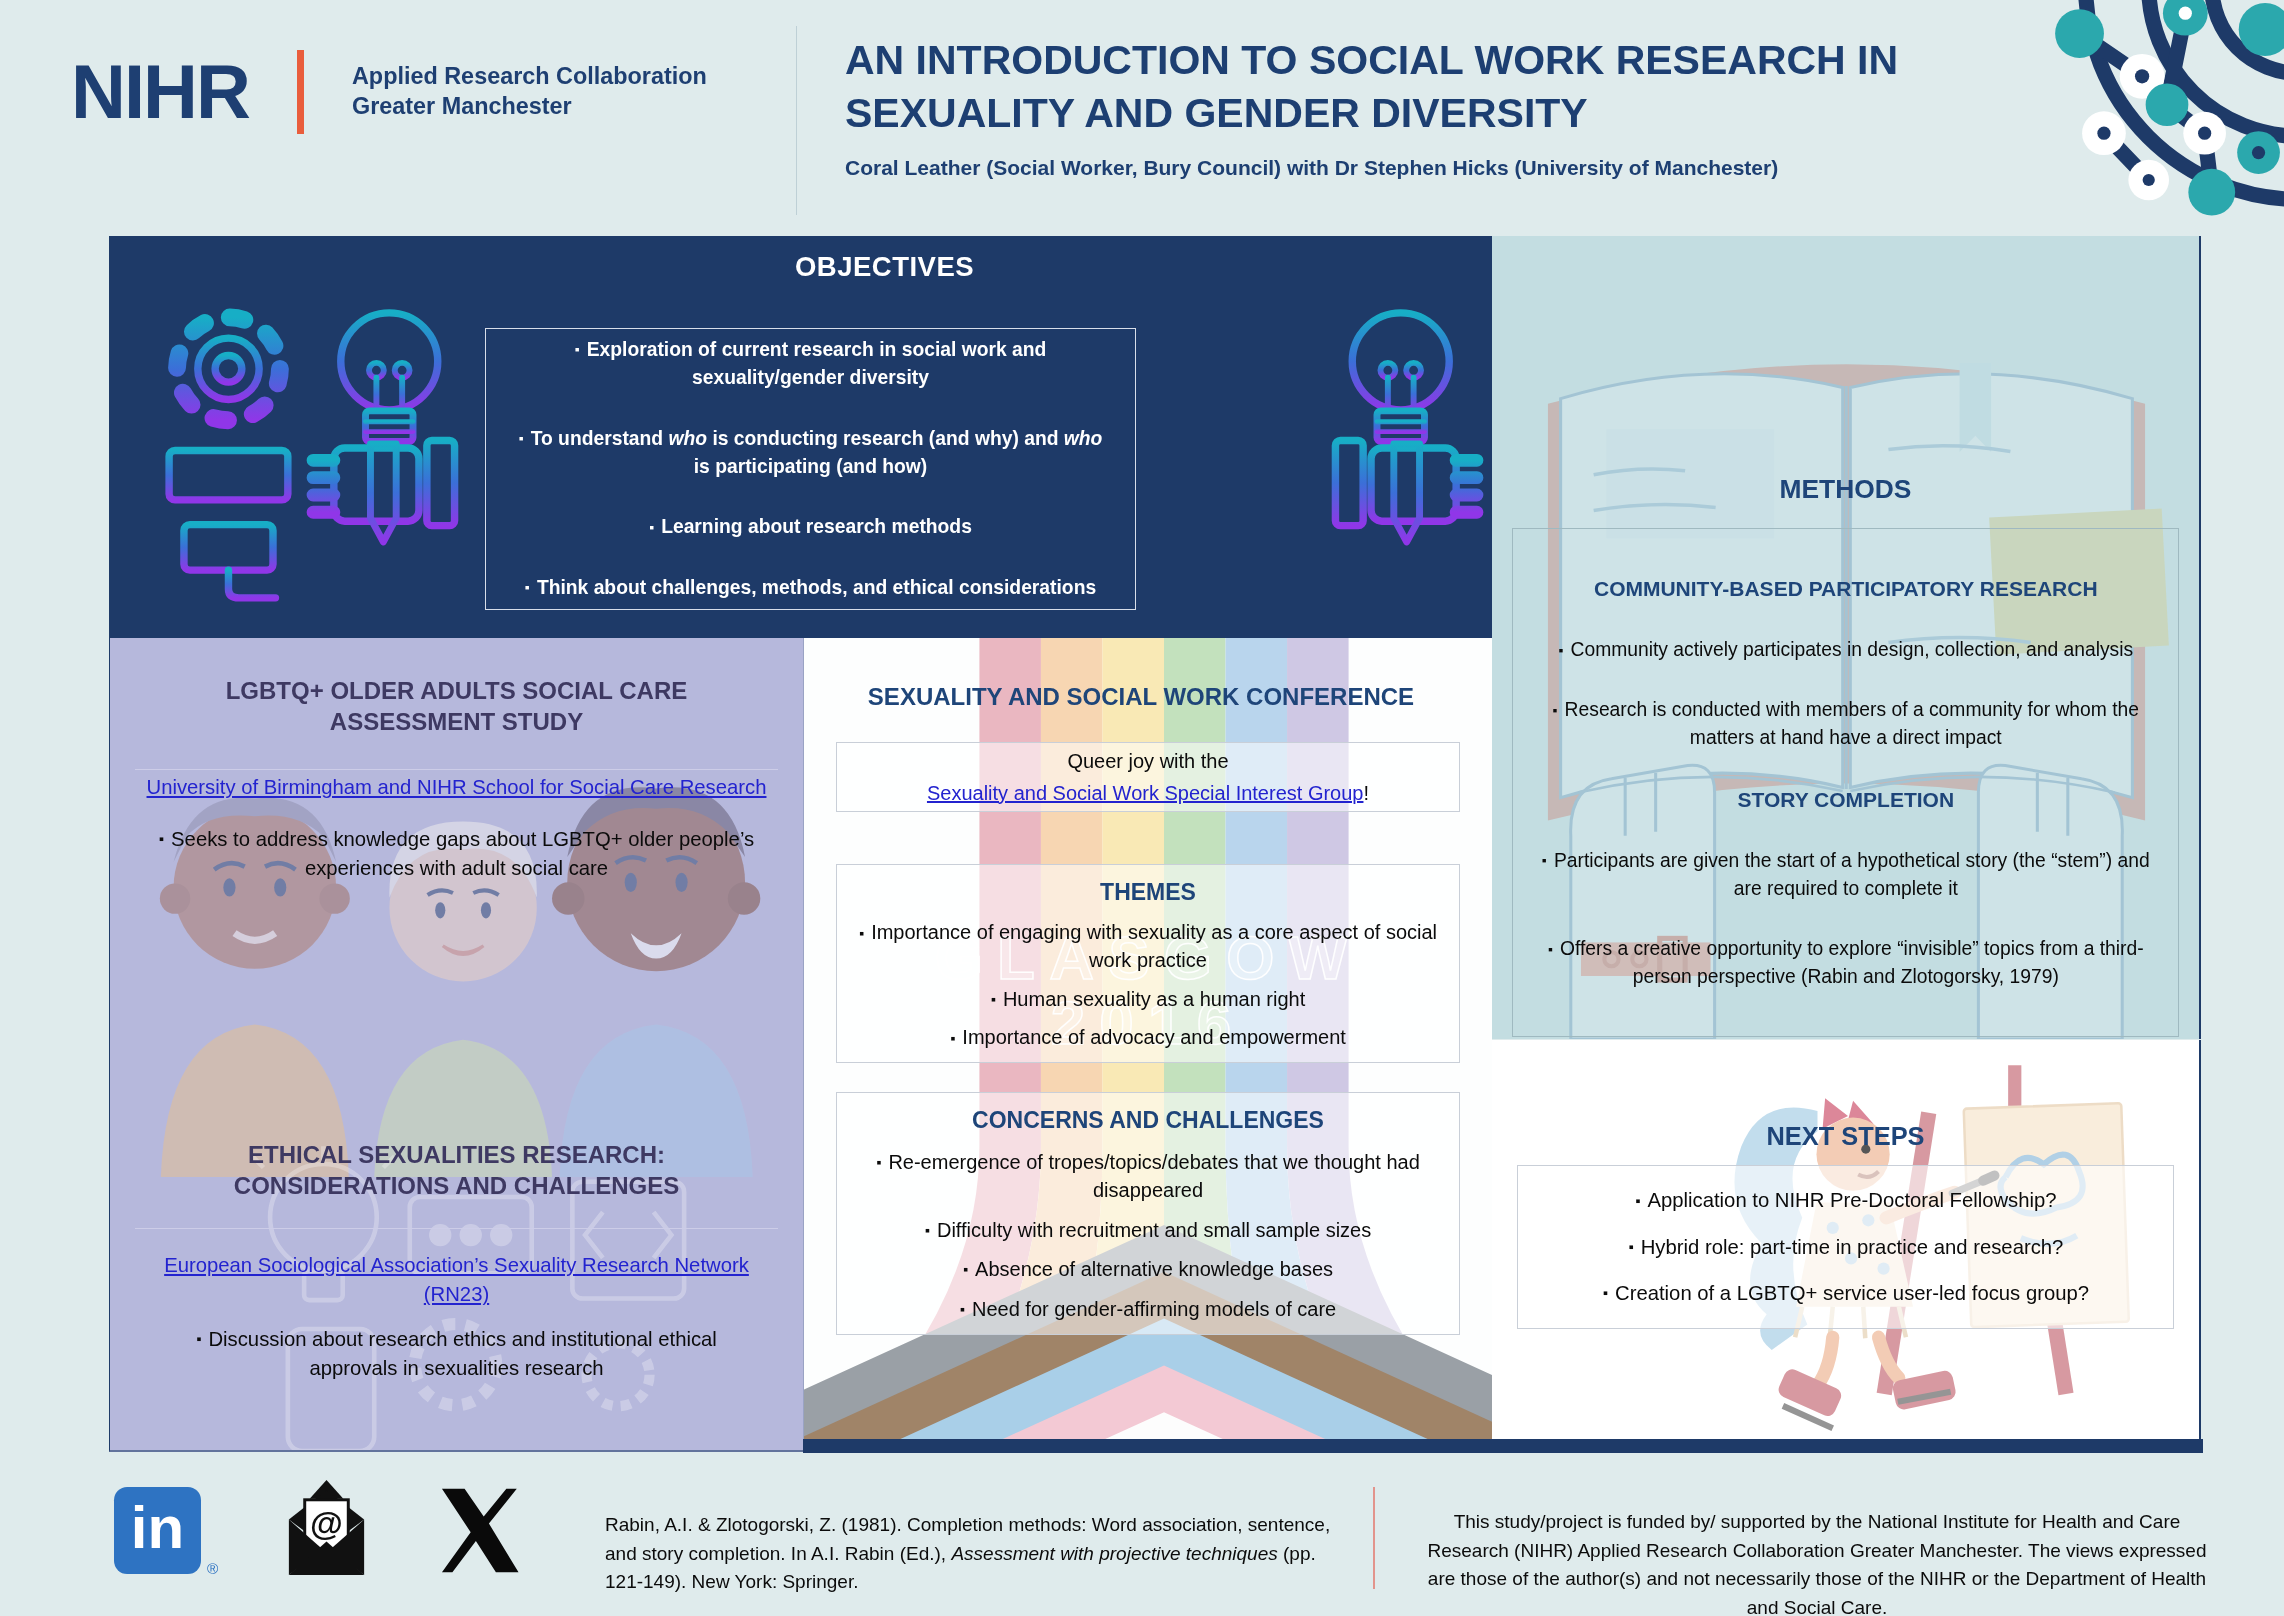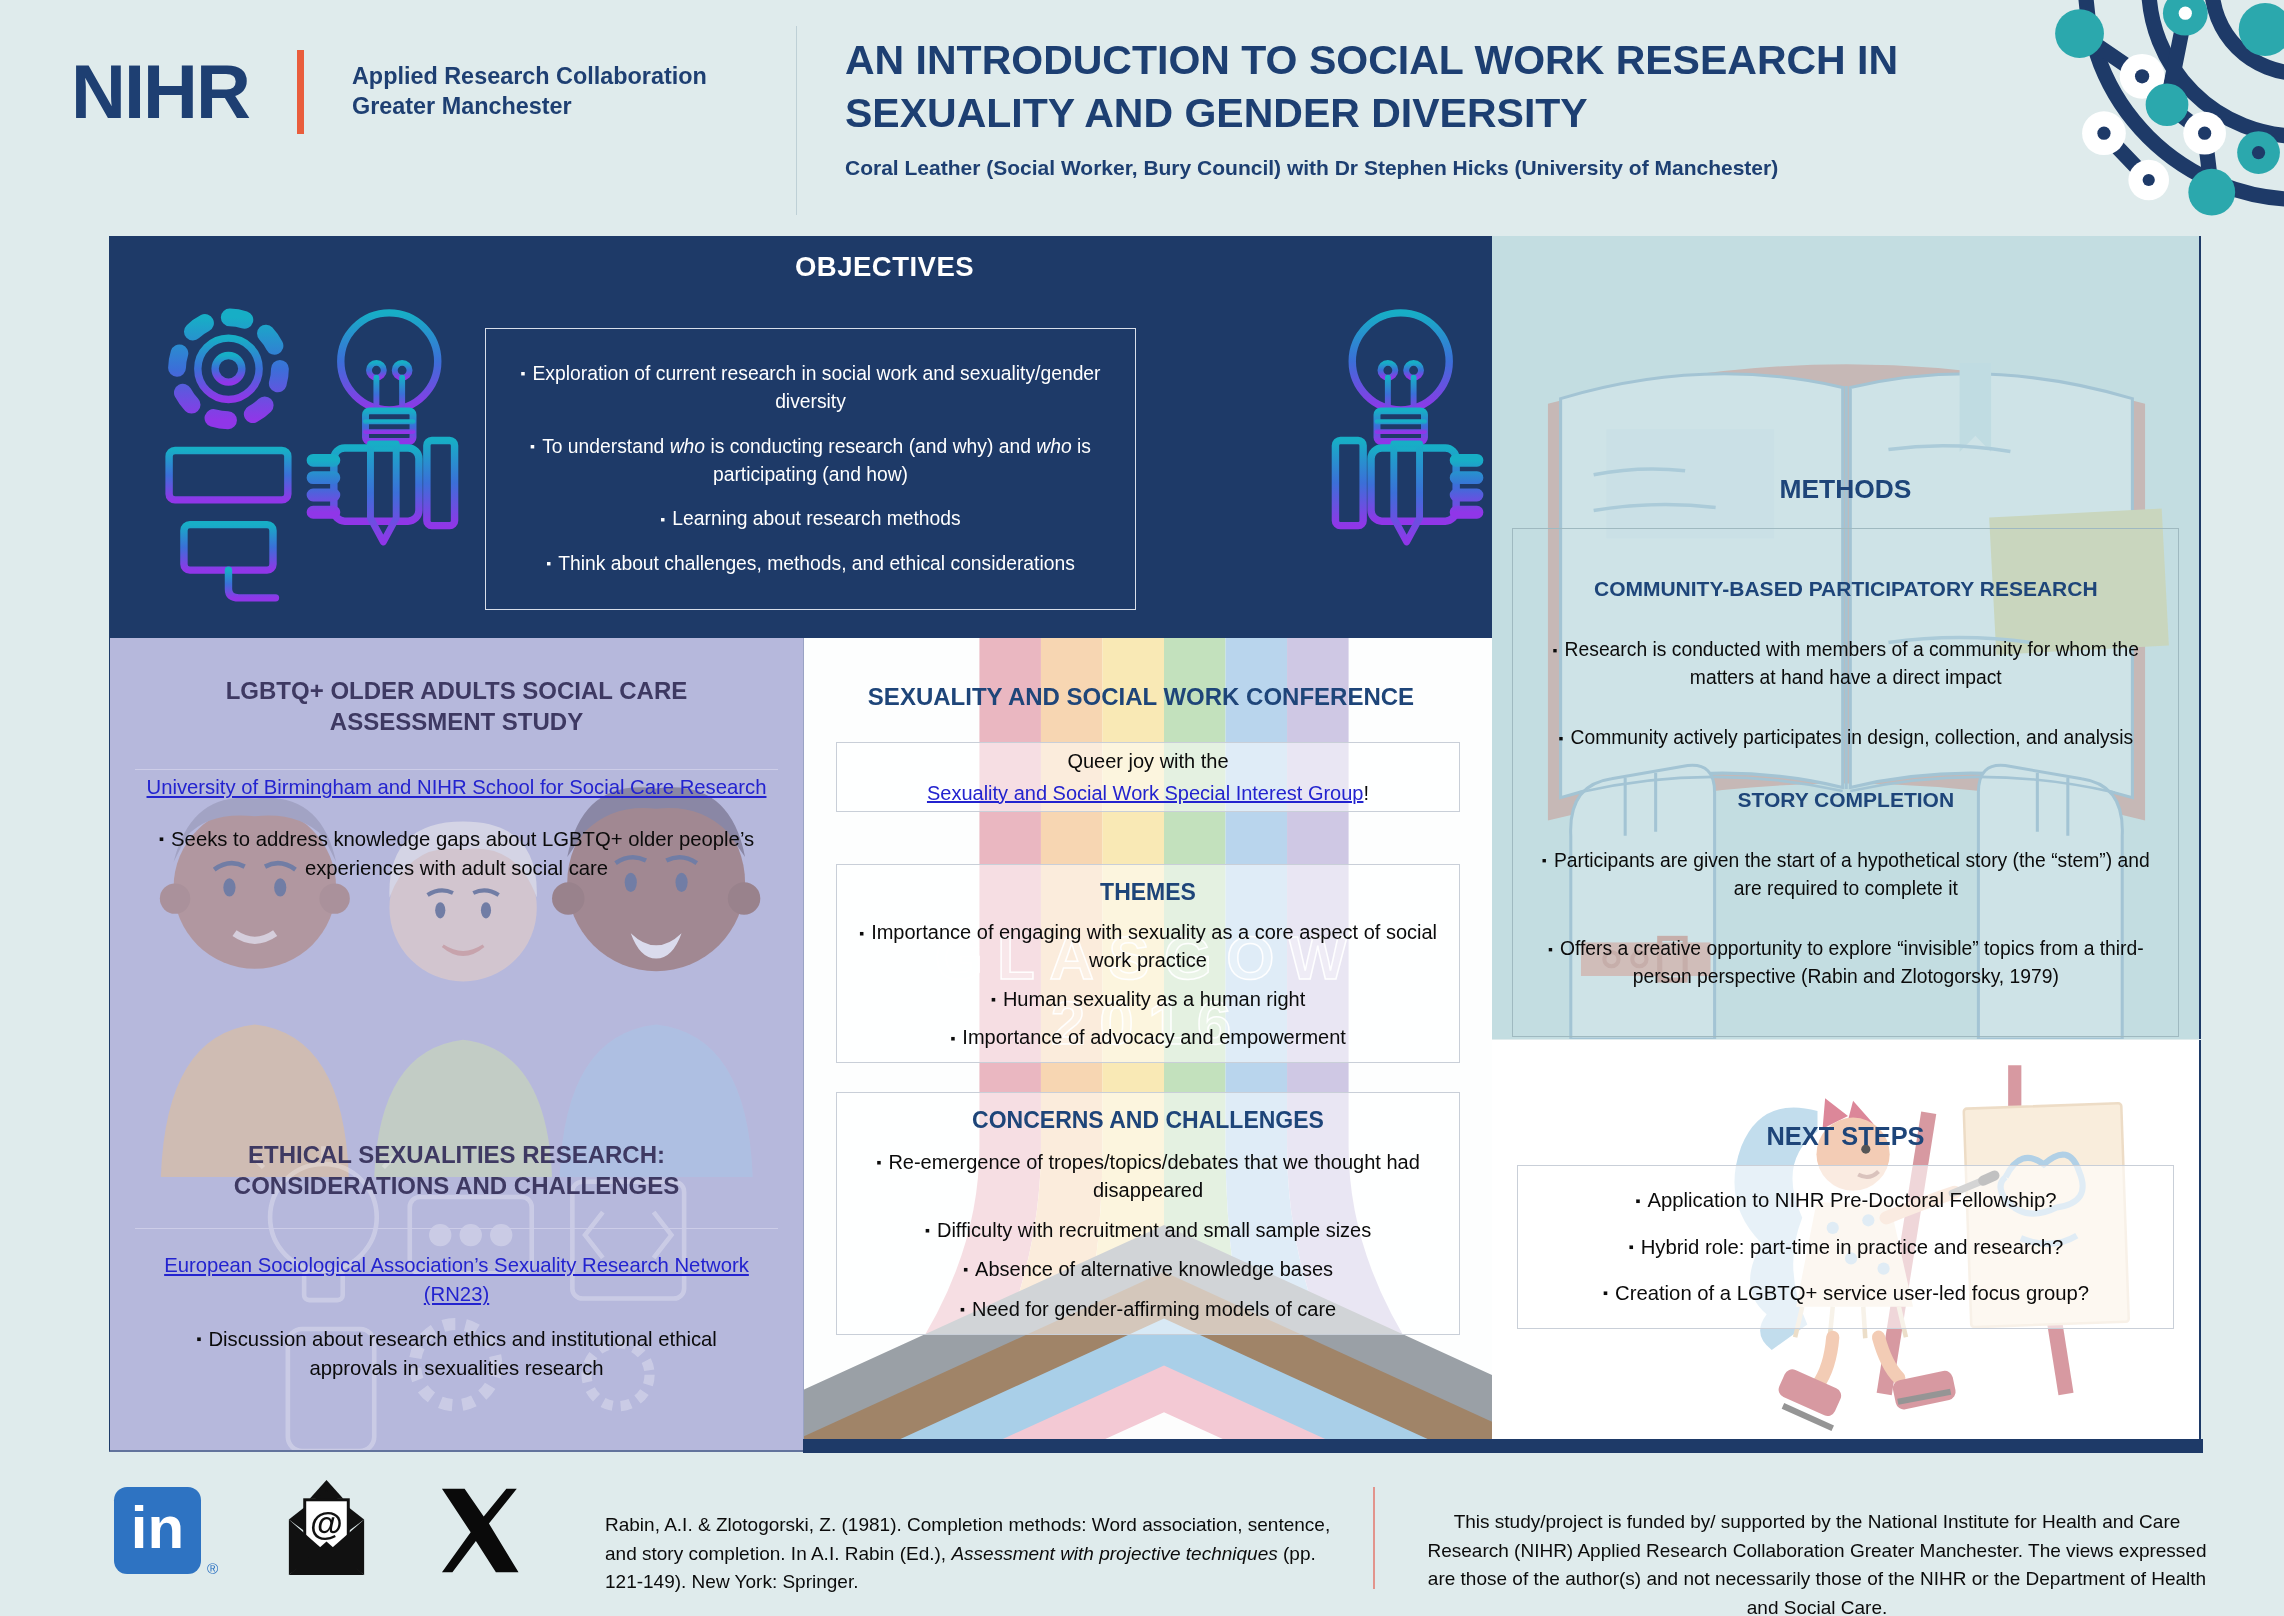--- a/index.html
+++ b/index.html
@@ -15,22 +15,22 @@
   #hdr-divider{left:796px;top:26.4px;width:1px;height:189px;background:#bed0d6;}
   #title-block{left:845px;top:34px;width:1185px;}
   #title-block .t{font-size:41px;font-weight:bold;color:#1d3f72;line-height:1.3;}
   #title-block .auth{margin-top:15.3px;font-size:21px;font-weight:bold;color:#1d3f72;}
   #net{right:0;top:0;width:235px;height:239px;}
 
   
   #objectives{left:109px;top:236px;width:1551px;height:402px;background:#1e3a68;overflow:hidden;}
   #objectives h2{margin:0;padding-top:15.3px;font-size:27.5px;color:#fff;letter-spacing:0.5px;text-align:center;font-weight:bold;}
   #obj-box{left:376px;top:92px;width:651px;height:282px;border:1px solid #d8dee9;
-           box-sizing:border-box;padding:31px 28px;display:flex;flex-direction:column;
-           justify-content:space-between;}
+           box-sizing:border-box;padding:7px 28px;display:flex;flex-direction:column;
+           justify-content:space-between;font-weight:bold;}
   #obj-box p{margin:0;font-size:19.3px;color:#fff;line-height:1.45;text-align:center;}
   .ic-obj{top:28px;width:376px;height:358px;}
   #obj-ic-l{left:23px;} #obj-ic-r{right:2.5px;transform:scaleX(-1);}
 
   
   .b::before{content:"▪";font-size:.72em;margin-right:7.1px;vertical-align:.12em;}
 
   
   #lav{left:109px;top:638px;width:694px;height:814px;background:#b6b8dc;overflow:hidden;
        border-left:1.5px solid #1e3a68;box-sizing:border-box;border-bottom:2.5px solid rgba(30,58,104,.55);}
@@ -352,22 +352,22 @@
       <rect x="175" y="1390" width="255" height="66" fill="#d9a8a0"></rect>
       <rect x="330" y="1382" width="50" height="82" fill="none" stroke="#c98f86" stroke-width="10"></rect>
       <circle cx="235" cy="1423" r="14" fill="none" stroke="#c98f86" stroke-width="8"></circle>
       <circle cx="290" cy="1423" r="14" fill="none" stroke="#c98f86" stroke-width="8"></circle>
     </svg>
 
     <h3 class="abs" style="left:0;right:0;top:238px;">METHODS</h3>
 
     <div class="abs" id="meth-box">
       <p class="hh">COMMUNITY-BASED PARTICIPATORY RESEARCH</p>
+      <p class="b">Community actively participates in design, collection, and analysis</p>
       <p class="b">Research is conducted with members of a community for whom the matters at hand have a direct impact</p>
-      <p class="b">Community actively participates in design, collection, and analysis</p>
       <p class="hh">STORY COMPLETION</p>
       <p class="b">Participants are given the start of a hypothetical story (the “stem”) and are required to complete it</p>
       <p class="b">Offers a creative opportunity to explore “invisible” topics from a third-person perspective (Rabin and Zlotogorsky, 1979)</p>
     </div>
   </div>
 
   <div class="abs" id="nxt">
 
     <svg class="abs" style="left:56px;top:10.2px;width:600px;height:394px;opacity:.9;" viewBox="0 0 1180 775">
       <g>

